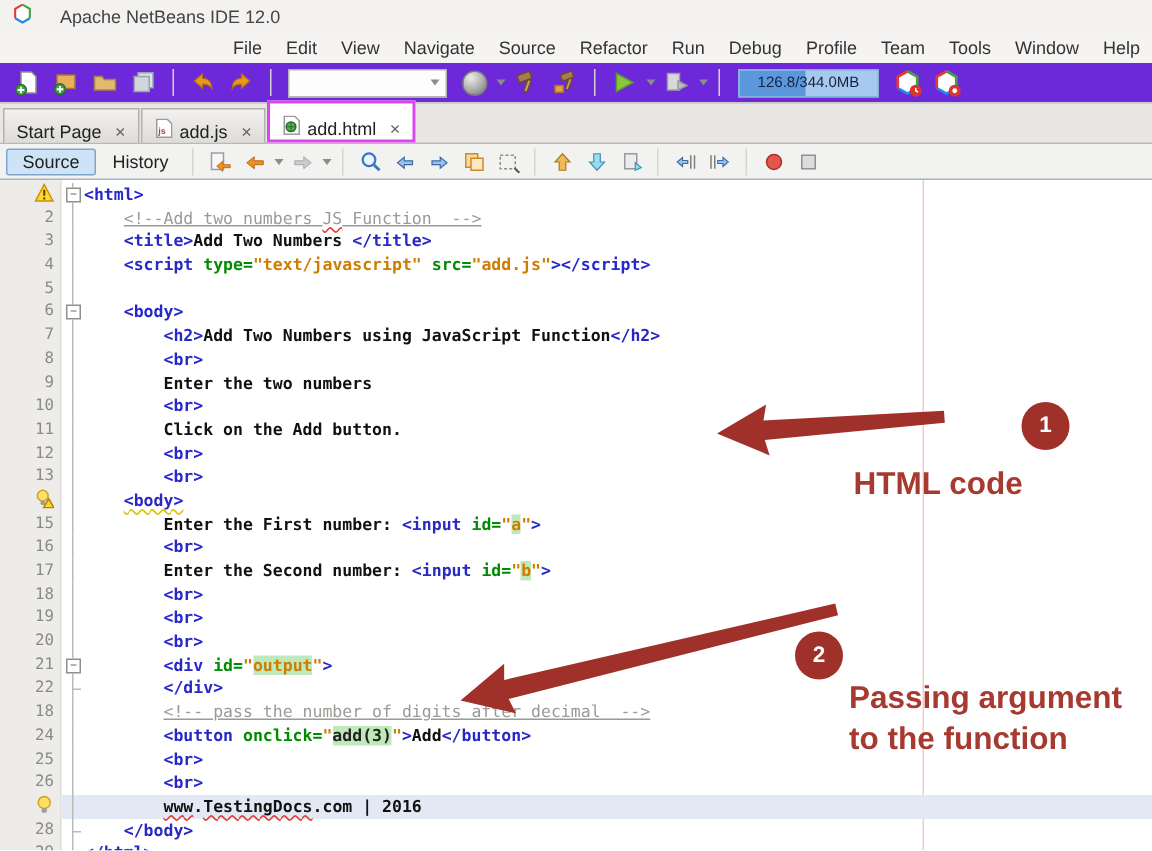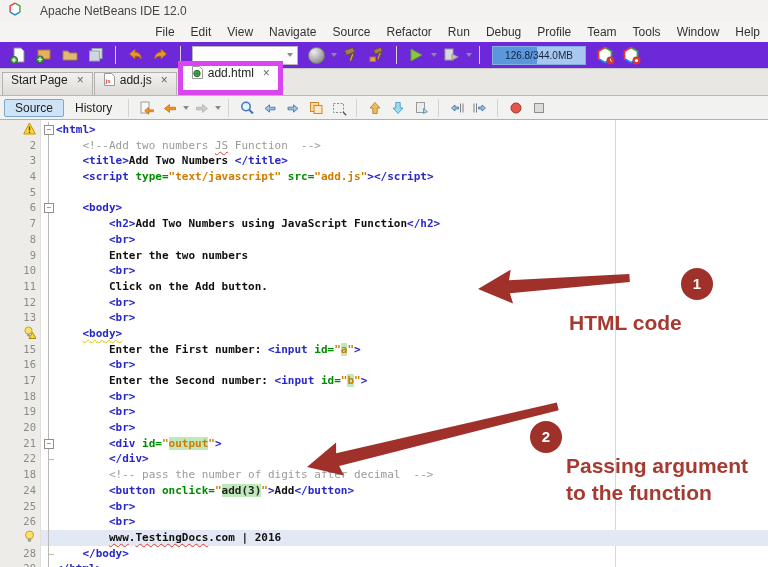--- a/index.html
+++ b/index.html
@@ -20,23 +20,23 @@
   .sep{width:1px;height:18px;background:#d4d3d0;margin:0 5px;}
   .combo{width:96px;height:17px;background:#fdfdfd;border:1px solid #b7b6b2;display:flex;align-items:center;justify-content:space-between;padding:0 4px;margin:0 4px;font-size:11px;color:#555;}
   .caret{width:0;height:0;border-left:3px solid transparent;border-right:3px solid transparent;border-top:4px solid #8c8c8c;margin-left:1px;}
   .globe{width:15px;height:15px;border-radius:50%;border:1px solid #7c7c7c;background:radial-gradient(circle at 5px 4px,#ececec,#a6a6a6 60%,#6f6f6f);}
   .membar{position:relative;width:92px;height:17px;background:#a7c9f0;border:1px solid #86aedd;margin:0 5px;overflow:hidden;}
   .membar .fill{position:absolute;left:0;top:0;bottom:0;width:48%;background:#5b97dd;}
   .membar .memtext{position:absolute;inset:0;text-align:center;font-size:10px;line-height:17px;color:#16233a;}
 
   
   .tabrow{height:26px;background:#e8e7e4;border-bottom:1px solid #b9b8b5;display:flex;align-items:flex-end;padding-left:2px;}
-  .tab{height:22px;display:flex;align-items:flex-start;gap:5px;padding:0 8px;font-size:12px;color:#222;
+  .tab{height:22px;display:flex;align-items:flex-end;gap:5px;padding:0 8px;font-size:12px;color:#222;
     background:linear-gradient(#f2f1ef,#dddcd9);border:1px solid #b2b1ae;border-bottom:none;margin-right:1px;}
-  .tab.active{background:#fff;border:5px solid #d946ef;height:24px;}
+  .tab.active{background:#fff;border:2px solid #d946ef;height:24px;}
   .tab .close{color:#666;font-size:12px;margin-left:4px;}
 
   
   .edtoolbar{height:23px;background:#f2f2f1;border-bottom:1px solid #9fb4c6;display:flex;align-items:center;padding-left:4px;gap:2px;}
   .srcbtn{font-size:12px;color:#222;padding:1px 10px;border:1px solid #7fa7cc;background:#cfe3f6;border-radius:2px;}
   .histbtn{font-size:12px;color:#222;padding:2px 9px;}
   .tbico{width:21px;height:19px;display:flex;align-items:center;justify-content:center;}
 
   
   .editor{position:relative;height:449px;background:#fff;overflow:hidden;}
@@ -48,21 +48,21 @@
   .gut svg{vertical-align:-2px;}
   .fold{position:relative;width:15px;}
   .fold::before{content:'';position:absolute;left:7px;top:0;bottom:0;width:1px;background:#b9b9b6;}
   .fold.box::after{content:'\2212';position:absolute;left:3px;top:3px;width:8px;height:8px;background:#fff;border:1px solid #8f8f8c;font-size:8px;line-height:8px;text-align:center;color:#555;font-family:"Liberation Sans",sans-serif;}
   .fold.end::after{content:'';position:absolute;left:7px;top:8px;width:6px;height:1px;background:#b9b9b6;}
   .codeline{flex:1;font-weight:700;color:#111;}
   .row.cur .codeline,.row.cur .fold{background:#e3e9f4;}
   .t{color:#2828c8;margin-top:16px;}
   .a{color:#008c00;}
   .v{color:#cf7c00;}
-  .c{color:#9a9a96;font-weight:400;}
+  .c{color:#9a9a96;font-weight:400;text-decoration:underline;}
   .x{color:#111;}
   .e{color:#222;}
   .hl{background:#bfe9ba;}
   .sqr{text-decoration:underline wavy #e03c31 1px;text-underline-offset:2px;}
   .sqy{text-decoration:underline wavy #d6c100 1px;text-underline-offset:2px;}
 
   
   .overlay{position:absolute;inset:0;pointer-events:none;z-index:20;}
   .badge{position:absolute;width:32px;height:32px;border-radius:50%;background:#a0312a;color:#fff;
     font-size:15px;font-weight:700;text-align:center;line-height:32px;}

